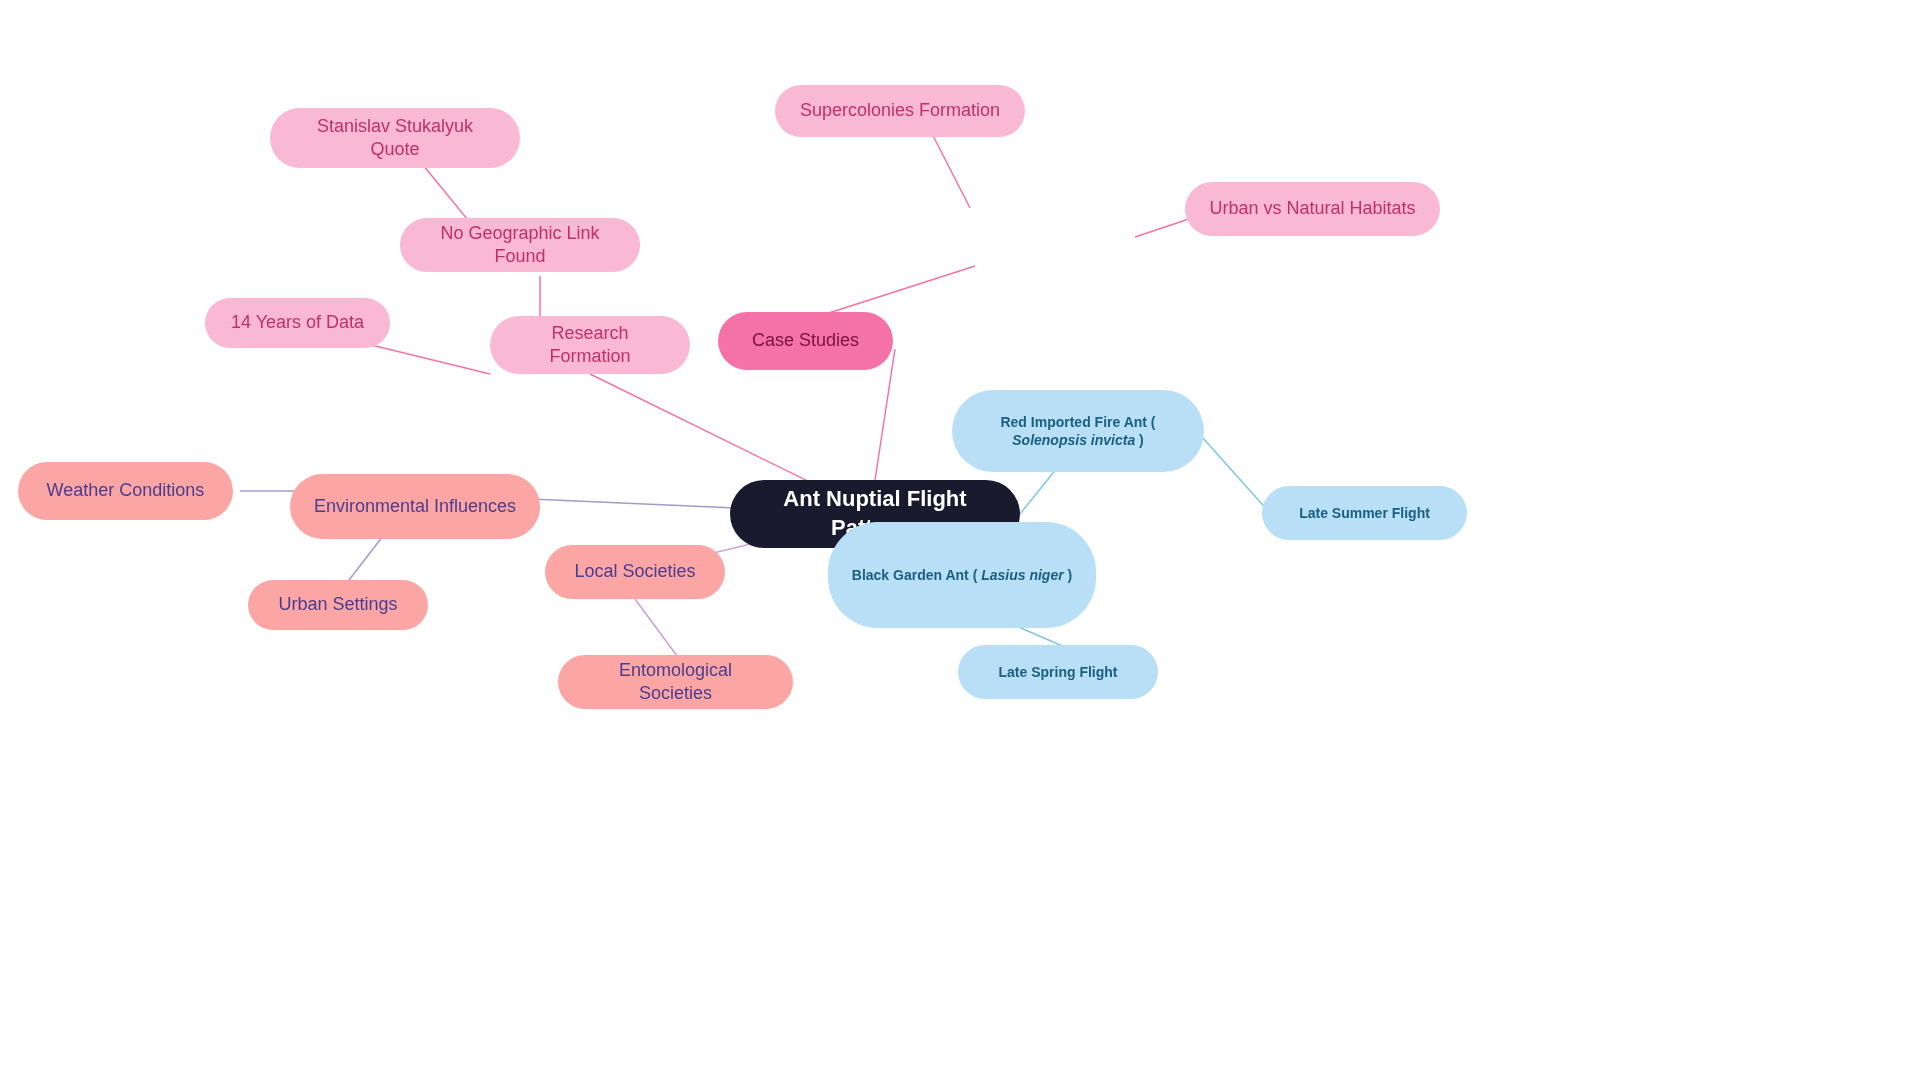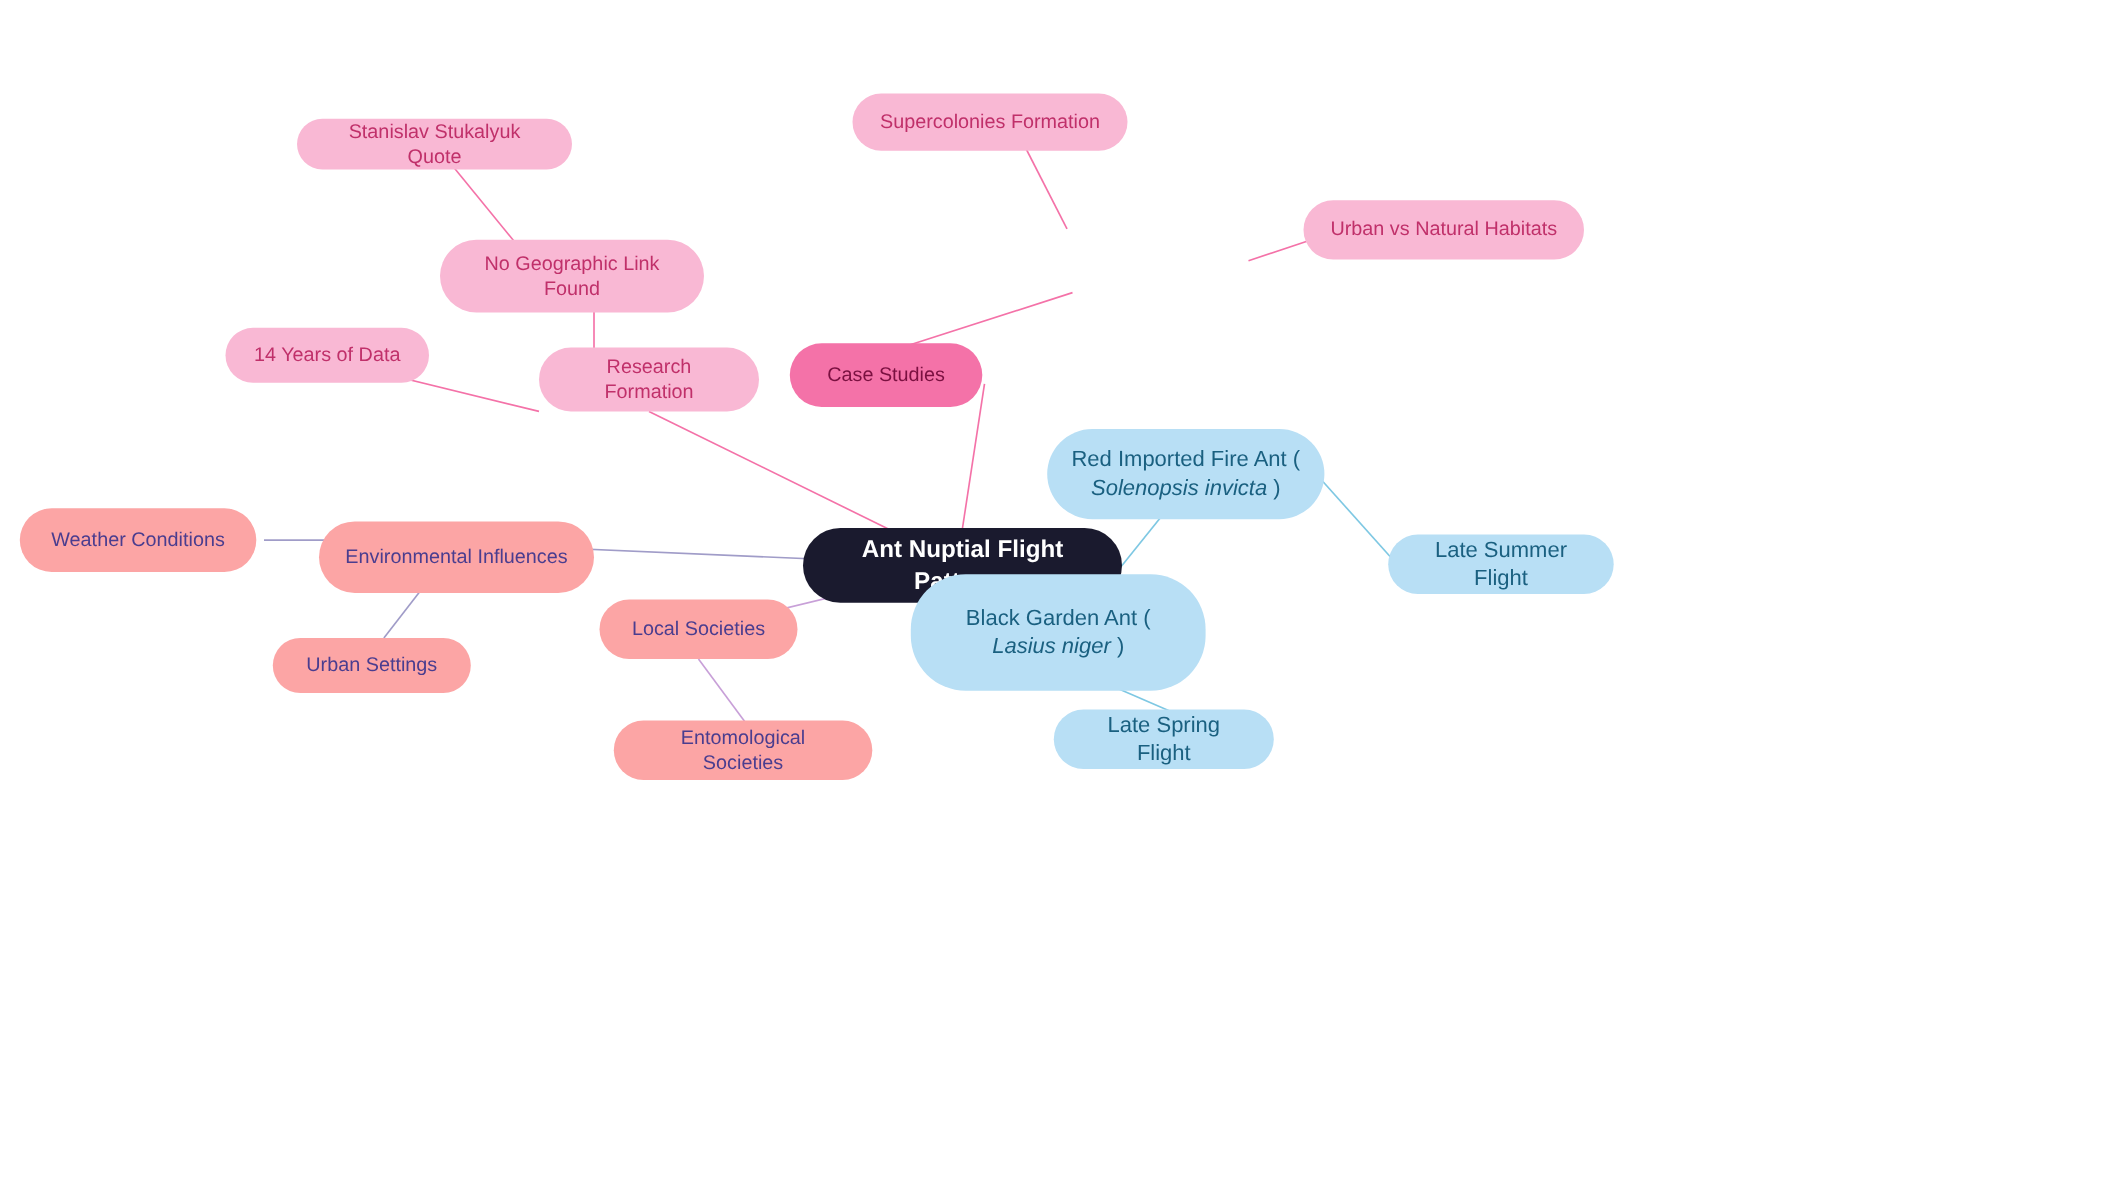--- a/index.html
+++ b/index.html
@@ -57,22 +57,22 @@
     }
     .node-purple-light {
       background: #fca5a5;
       color: #4a3d8f;
       font-size: 18px;
       font-weight: 500;
     }
     .node-blue-light {
       background: #b8dff5;
       color: #1a6080;
-      font-size: 20px;
-      font-weight: 400;
+      font-size: 14px;
+      font-weight: 700;
     }
     .italic {
       font-style: italic;
     }
   </style>
 </head>
 <body>
 
 <div id="mindmap-container">
   <svg class="connections">
@@ -109,23 +109,23 @@
 
     <line x1="1020" y1="514" x2="970" y2="567" stroke="#7ec8e3" stroke-width="1.5"></line>
 
     <line x1="970" y1="606" x2="1067" y2="648" stroke="#7ec8e3" stroke-width="1.5"></line>
   </svg>
 
   <div class="node node-center" style="left:730px; top:480px; width:290px; height:68px;">Ant Nuptial Flight Patterns</div>
 
   <div class="node node-pink-light" style="left:490px; top:316px; width:200px; height:58px;">Research Formation</div>
 
-  <div class="node node-pink-light" style="left:400px; top:218px; width:240px; height:66px;">No Geographic Link Found</div>
+  <div class="node node-pink-light" style="left:400px; top:218px; width:240px; height:54px;">No Geographic Link Found</div>
 
-  <div class="node node-pink-light" style="left:270px; top:108px; width:250px; height:46px;">Stanislav Stukalyuk Quote</div>
+  <div class="node node-pink-light" style="left:270px; top:108px; width:250px; height:60px;">Stanislav Stukalyuk Quote</div>
 
   <div class="node node-pink-light" style="left:205px; top:298px; width:185px; height:50px;">14 Years of Data</div>
 
   <div class="node node-purple-light" style="left:290px; top:462px; width:250px; height:65px;margin-top:12px;">Environmental Influences</div>
 
   <div class="node node-purple-light" style="left:18px; top:462px; width:215px; height:58px;">Weather Conditions</div>
 
   <div class="node node-purple-light" style="left:248px; top:580px; width:180px; height:50px;">Urban Settings</div>
 
   <div class="node node-purple-light" style="left:545px; top:545px; width:180px; height:54px;">Local Societies</div>

